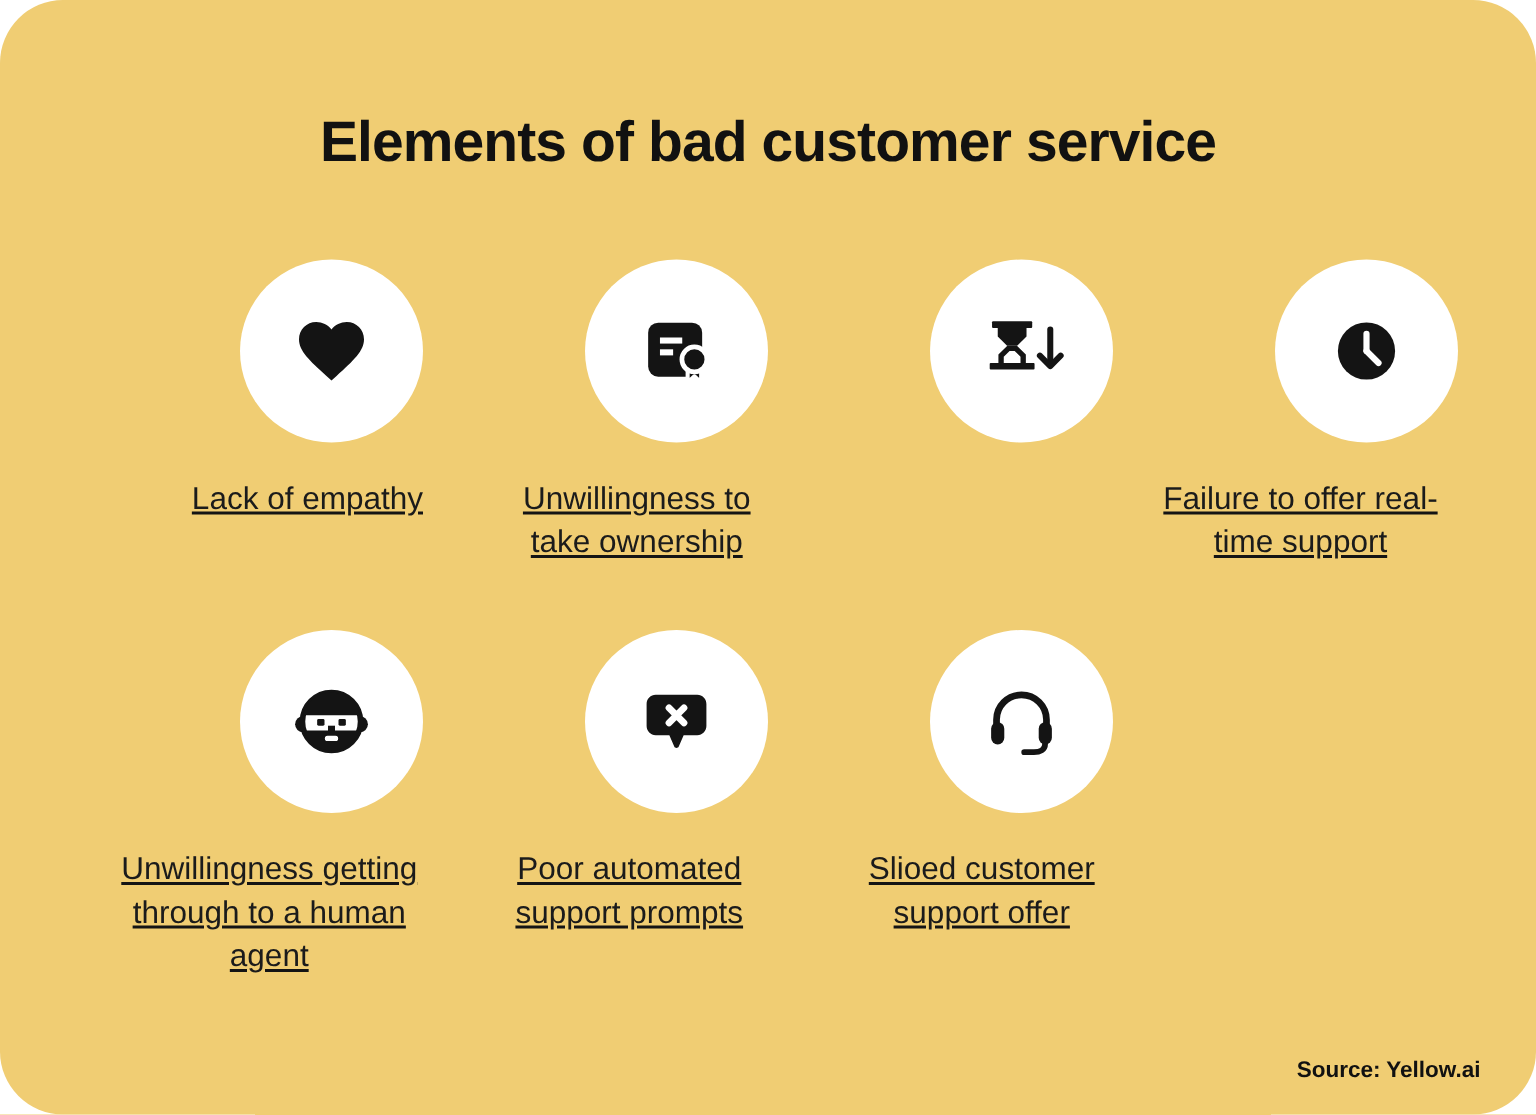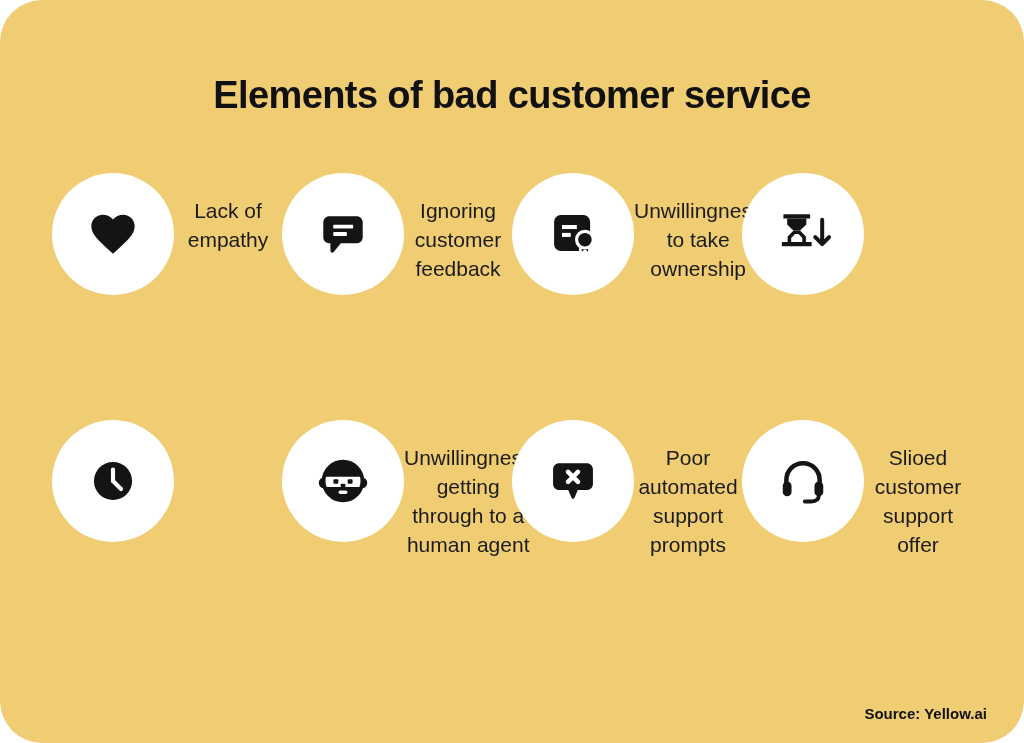--- a/index.html
+++ b/index.html
@@ -27,22 +27,23 @@
   .grid {
     position: absolute;
     top: 173px; left: 52px;
     width: 920px;
     display: grid;
     grid-template-columns: repeat(4, 230px);
   }
   .cell {
     height: 247px;
     display: flex;
-    flex-direction: row;
-    align-items: flex-start;
+    flex-direction: column;
+    align-items: flex-end;
+    text-decoration: underline;
   }
   .circle {
     width: 122px; height: 122px;
     border-radius: 50%;
     background: #ffffff;
     display: flex;
     align-items: center;
     justify-content: center;
     flex: 0 0 auto;
   }
@@ -75,30 +76,20 @@
 
     <div class="cell">
       <div class="circle">
         <svg width="52" height="52" viewBox="0 0 24 24">
           <path fill="#141414" d="M12 21.1l-1.55-1.42C5.2 14.9 2 12 2 8.4 2 5.4 4.35 3.1 7.3 3.1c1.86 0 3.62.87 4.7 2.25 1.08-1.38 2.84-2.25 4.7-2.25 2.95 0 5.3 2.3 5.3 5.3 0 3.6-3.2 6.5-8.45 11.3L12 21.1z"></path>
         </svg>
       </div>
       <div class="label" style="max-width:190px">Lack of empathy</div>
     </div>
 
-    <div class="cell">
-      <div class="circle">
-        <svg width="52" height="52" viewBox="0 0 24 24">
-          <path fill="#141414" d="M5.7 3.8h12.6c1.55 0 2.8 1.25 2.8 2.8v6.9c0 1.55-1.25 2.8-2.8 2.8H11l-3.3 4c-.5.6-1.5.25-1.5-.55v-3.45h-.5c-1.55 0-2.8-1.25-2.8-2.8V6.6c0-1.55 1.25-2.8 2.8-2.8z"></path>
-          <rect x="7.5" y="7.7" width="9.2" height="1.8" rx="0.4" fill="#ffffff"></rect>
-          <rect x="7.5" y="11.1" width="6.3" height="1.8" rx="0.4" fill="#ffffff"></rect>
-        </svg>
-      </div>
-      <div class="label" style="max-width:190px">Ignoring customer feedback</div>
-    </div>
 
     <div class="cell">
       <div class="circle">
         <svg width="54" height="54" viewBox="0 0 24 24">
           <rect x="3.6" y="3.6" width="16" height="16" rx="3" fill="#141414"></rect>
           <rect x="7.1" y="8" width="6.6" height="1.8" fill="#ffffff"></rect>
           <rect x="7.1" y="11.5" width="3.9" height="1.8" fill="#ffffff"></rect>
           <path d="M15.3 15.8 V21.3 L17.3 19.5 L19.3 21.3 V15.8 Z" fill="#141414" stroke="#ffffff" stroke-width="1.2" stroke-linejoin="round"></path>
           <circle cx="17.3" cy="14.5" r="3.7" fill="#141414" stroke="#ffffff" stroke-width="1.4"></circle>
         </svg>
@@ -120,20 +111,21 @@
     </div>
 
     <div class="cell">
       <div class="circle">
         <svg width="52" height="52" viewBox="0 0 24 24">
           <circle cx="12" cy="12" r="8.8" fill="#141414"></circle>
           <path d="M12 12 V6.7" stroke="#ffffff" stroke-width="1.9" stroke-linecap="round"></path>
           <path d="M12 12 L15.7 15.7" stroke="#ffffff" stroke-width="1.9" stroke-linecap="round"></path>
         </svg>
       </div>
+      <div class="label" style="max-width:210px">Failure to offer real-time support</div>
     </div>
 
     <div class="cell">
       <div class="circle">
         <svg width="56" height="56" viewBox="0 0 24 24">
           <circle cx="3.9" cy="12.8" r="2.3" fill="#141414"></circle>
           <circle cx="20.1" cy="12.8" r="2.3" fill="#141414"></circle>
           <circle cx="12" cy="12" r="8.3" fill="#ffffff" stroke="#141414" stroke-width="1.6"></circle>
           <path d="M3.9 10.2 A8.3 8.3 0 0 1 20.1 10.2 Z" fill="#141414"></path>
           <rect x="7.9" y="11.3" width="2.1" height="1.9" rx="0.4" fill="#141414"></rect>

